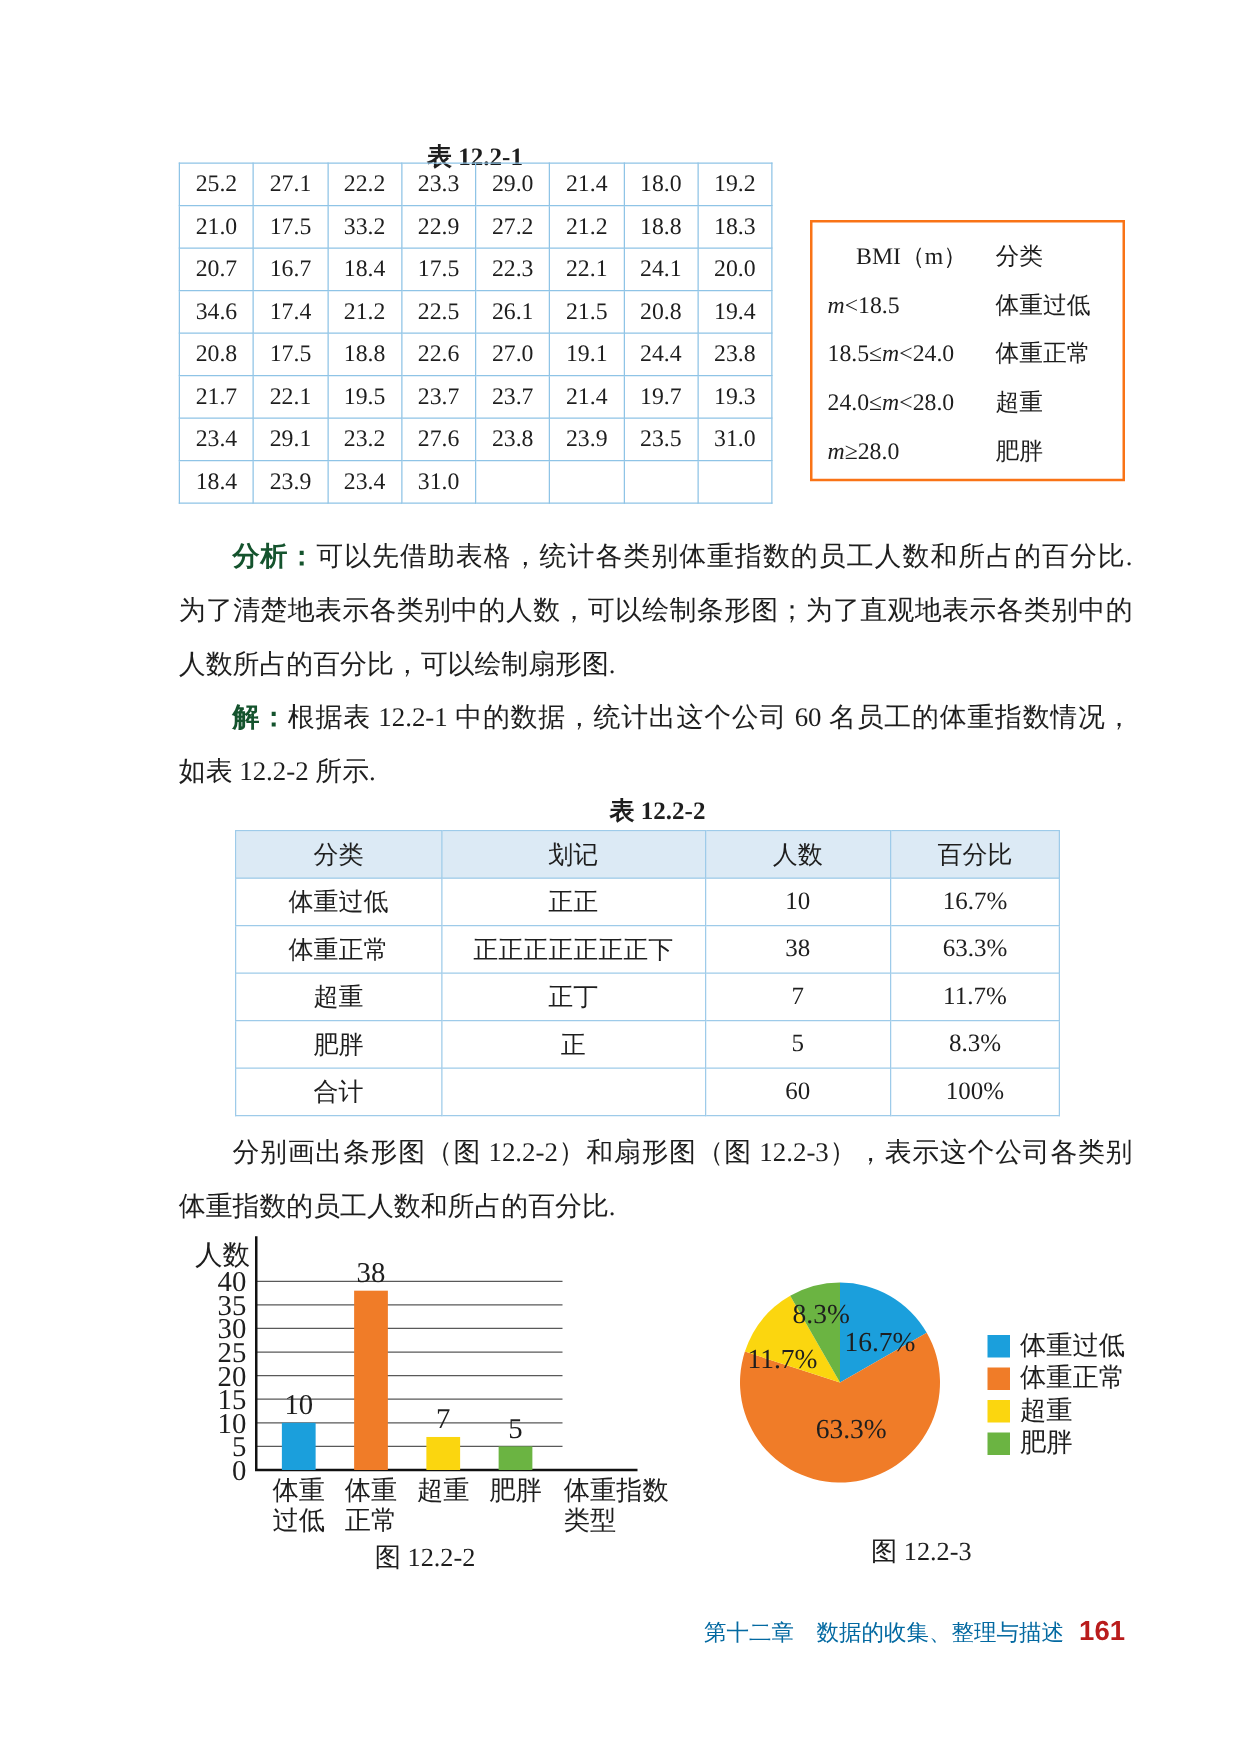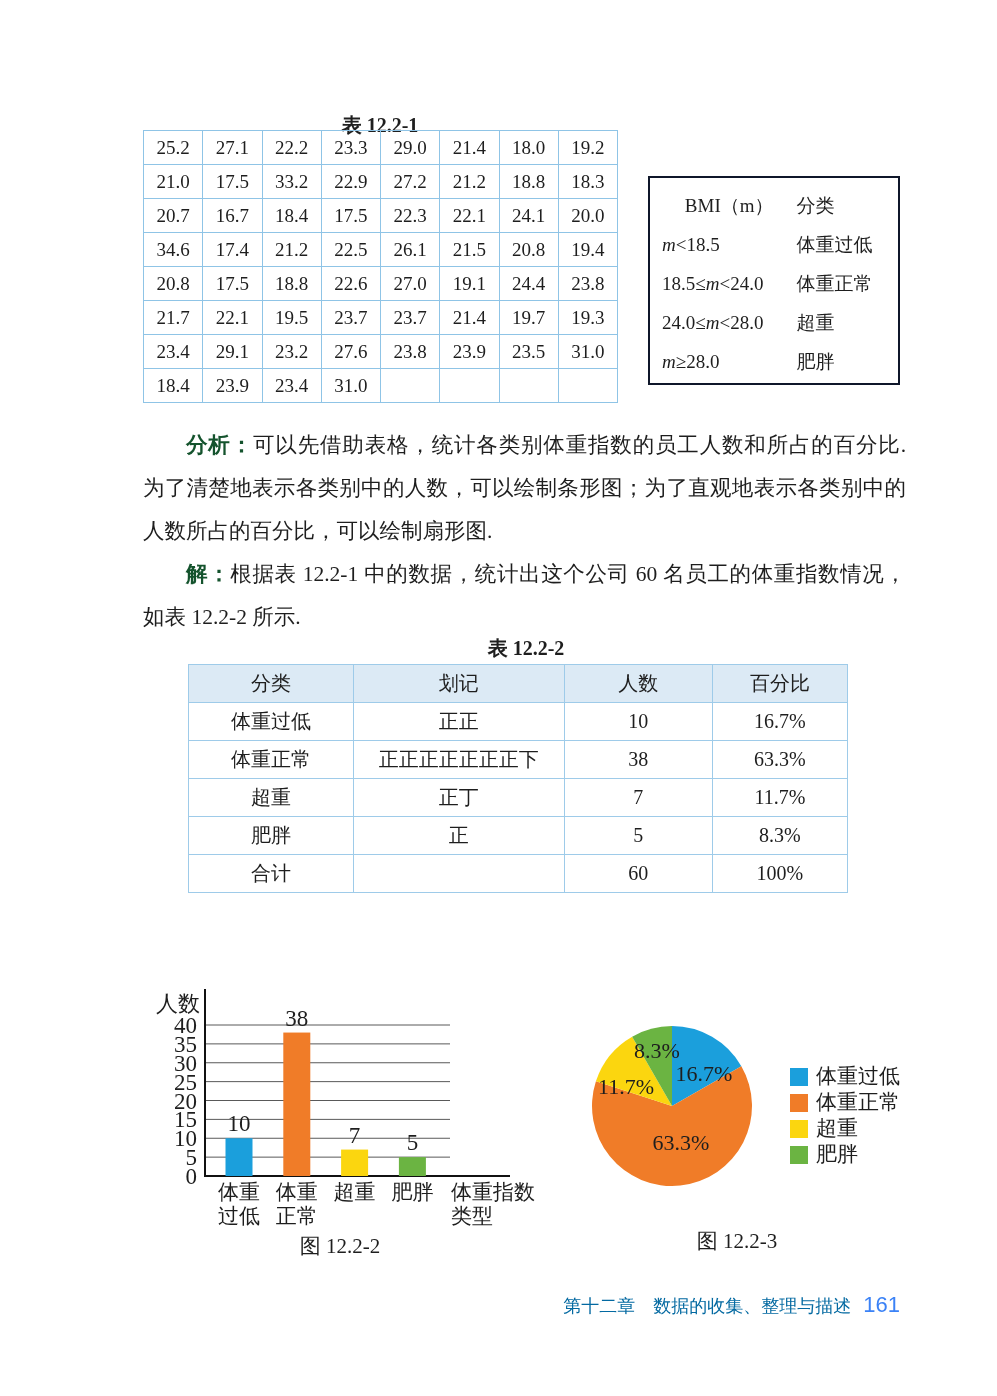--- a/index.html
+++ b/index.html
@@ -8,21 +8,21 @@
     font-family:"Liberation Serif","DejaVu Serif",serif; color:#1e1e1e; overflow:hidden;
   }
   
   .t1-title { position:absolute; left:143px; top:112px; width:474px; text-align:center;
     font-weight:bold; font-size:20px; }
   table.t1 { position:absolute; left:143px; top:130px; width:475px; border-collapse:collapse;
     table-layout:fixed; border:1px solid #72b2d9; }
   .t1 td { border:1px solid #8fc4e6; height:33px; text-align:center; font-size:19px; padding:0; }
   
   .bmi-box { position:absolute; left:648px; top:176px; width:252px; height:209px;
-    border:2px solid #0f172a; box-sizing:border-box; padding:8px 12px 0 12px; font-size:19px; }
+    border:2px solid #f97316; box-sizing:border-box; padding:8px 12px 0 12px; font-size:19px; }
   .bmi-grid { display:grid; grid-template-columns:1.5fr 1fr; }
   .bmi-grid > div { line-height:39px; white-space:nowrap; }
   .bmi-h1 { text-align:center; }
   .bmi-range i { font-family:"Liberation Serif","DejaVu Serif",serif; }
   
   .textblock { position:absolute; left:143px; width:763px; font-size:21.5px; line-height:43px;
     text-align:justify; }
   .textblock p { margin:0; text-indent:2em; }
   .lead { color:#14532d; font-weight:bold; }
   
@@ -35,21 +35,21 @@
   
   svg { position:absolute; }
   svg text { font-family:"Liberation Serif","DejaVu Serif",serif; fill:#1e1e1e; }
   #barChart { left:148px; top:985px; }
   #pieChart { left:556px; top:1000px; }
   
   .footer { position:absolute; top:1292px; right:97px; display:flex; align-items:baseline;
     gap:12px; white-space:nowrap; }
   .footer .chapter { font-size:18px; color:#0369a1; }
   .footer .pagenum { font-family:"Liberation Sans","DejaVu Sans",sans-serif; font-size:22px;
-    font-weight:400; color:#3b82f6; }
+    font-weight:700; color:#b91c1c; }
 </style>
 </head>
 <body>
 
 <div class="page">
 
   <div class="t1-title">表 12.2-1</div>
   <table class="t1">
       <tbody>
         <tr>
@@ -198,20 +198,23 @@
         </tr>
         <tr>
           <td>合计</td>
           <td></td>
           <td>60</td>
           <td>100%</td>
         </tr>
       </tbody>
   </table>
 
+  <div class="textblock" style="top:901px;">
+    <p>分别画出条形图（图 12.2-2）和扇形图（图 12.2-3），表示这个公司各类别体重指数的员工人数和所占的百分比.</p>
+  </div>
 
   <svg id="barChart" width="420" height="280">
       <text x="49" y="199" text-anchor="end" font-size="23">0</text>
       <line x1="57" y1="172.125" x2="302" y2="172.125" stroke="#595959" stroke-width="1"></line>
       <text x="49" y="180.125" text-anchor="end" font-size="23">5</text>
       <line x1="57" y1="153.25" x2="302" y2="153.25" stroke="#595959" stroke-width="1"></line>
       <text x="49" y="161.25" text-anchor="end" font-size="23">10</text>
       <line x1="57" y1="134.375" x2="302" y2="134.375" stroke="#595959" stroke-width="1"></line>
       <text x="49" y="142.375" text-anchor="end" font-size="23">15</text>
       <line x1="57" y1="115.5" x2="302" y2="115.5" stroke="#595959" stroke-width="1"></line>

